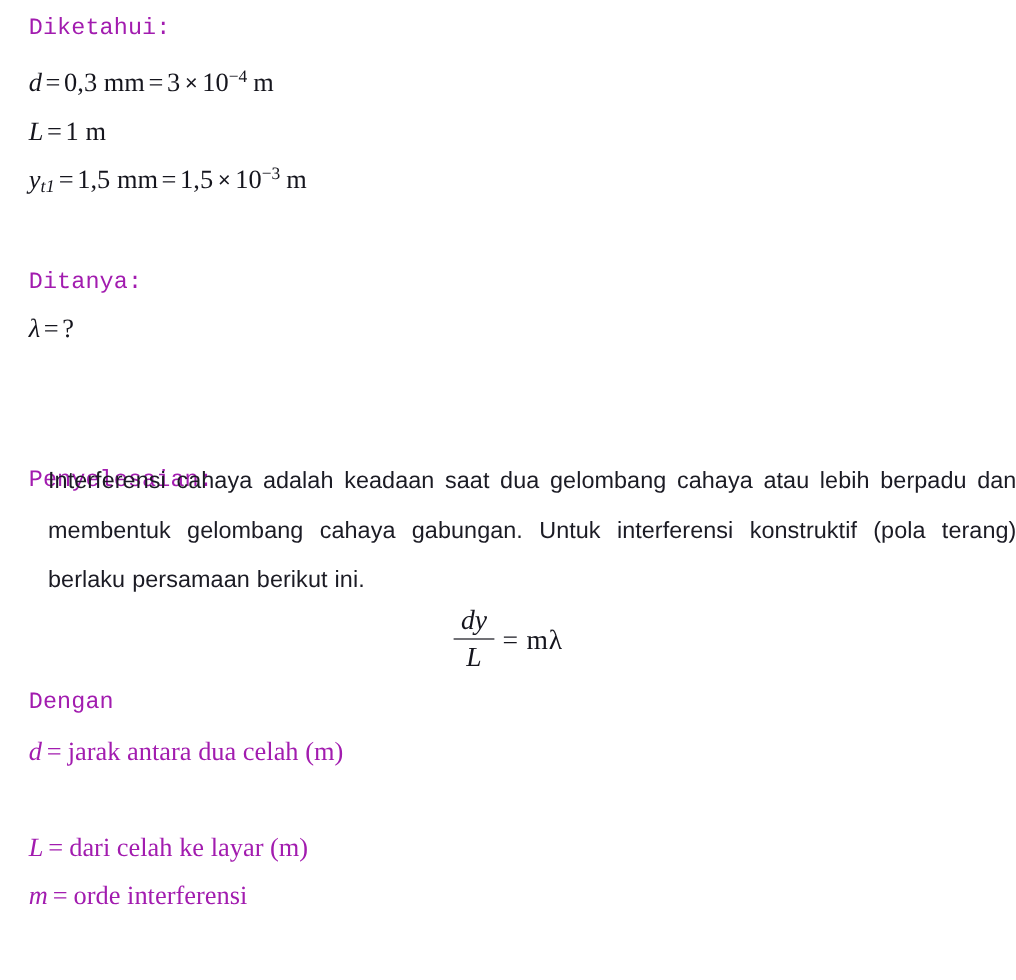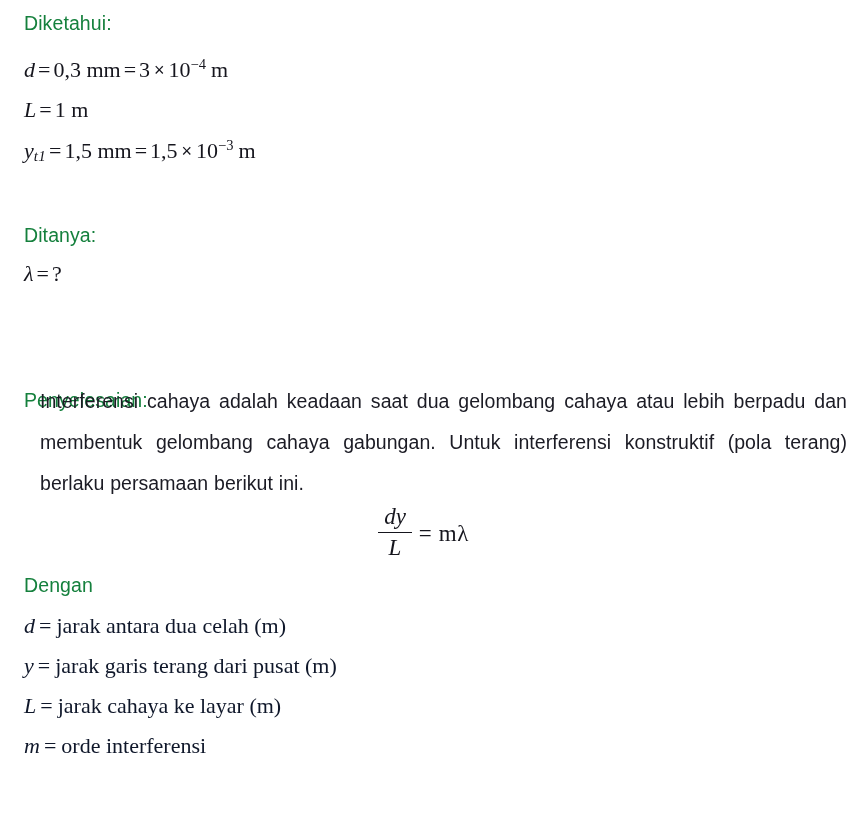--- a/index.html
+++ b/index.html
@@ -29,25 +29,25 @@
   }
 
   
   .line {
     position: absolute;
     left: 24px;
     white-space: nowrap;
   }
 
   .label {
-    font-family: Liberation Sans, sans-serif;
+    font-family: Liberation Mono, monospace;
     font-size: 19.5px;
     font-weight: 400;
     letter-spacing: 0.1px;
-    color: #15803d;
+    color: #a21caf;
   }
 
   
   .math {
     font-family: "Liberation Serif", "DejaVu Serif", serif;
     font-size: 22px;
     color: #15151d;
     white-space: nowrap;
   }
   .math .var {
@@ -142,21 +142,21 @@
     letter-spacing: 0.5px;
   }
 
   
   .defline {
     position: absolute;
     left: 24px;
     white-space: nowrap;
     font-family: "Liberation Serif", "DejaVu Serif", serif;
     font-size: 22px;
-    color: #0f172a;
+    color: #a21caf;
   }
   .defline .sym {
     font-style: italic;
   }
   .defline .eq {
     font-style: normal;
     padding: 0 5px 0 4px;
   }
   .defline .txt {
     font-style: normal;
@@ -198,26 +198,23 @@
       <span class="den">L</span>
     </span><span class="eqsign">=</span><span class="rhs">mλ</span>
   </div>
 
   <div class="line label" style="top:574px;">Dengan</div>
 
   <div class="defline" style="top:613px;">
     <span class="sym">d</span><span class="eq">=</span><span class="txt">jarak antara dua celah (m)</span>
   </div>
 
-  <div class="defline" style="top:653px;">
-    <span class="sym">y</span><span class="eq">=</span><span class="txt">jarak garis terang dari pusat (m)</span>
-  </div>
 
   <div class="defline" style="top:693px;">
-    <span class="sym">L</span><span class="eq">=</span><span class="txt">jarak cahaya ke layar (m)</span>
+    <span class="sym">L</span><span class="eq">=</span><span class="txt">dari celah ke layar (m)</span>
   </div>
 
   <div class="defline" style="top:733px;">
     <span class="sym">m</span><span class="eq">=</span><span class="txt">orde interferensi</span>
   </div>
 
 
 </div>
 
 </body></html>

